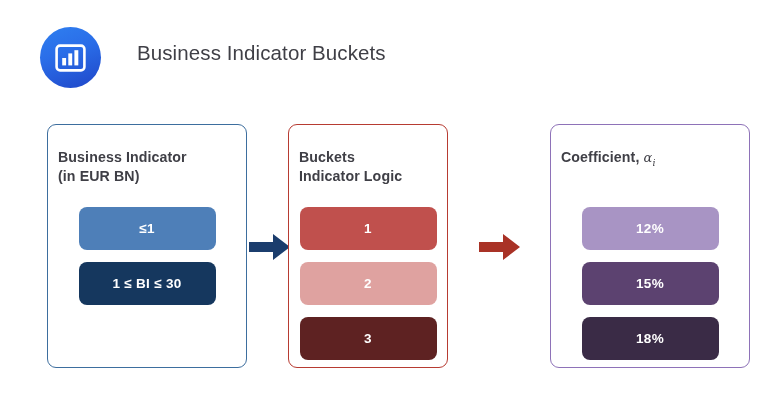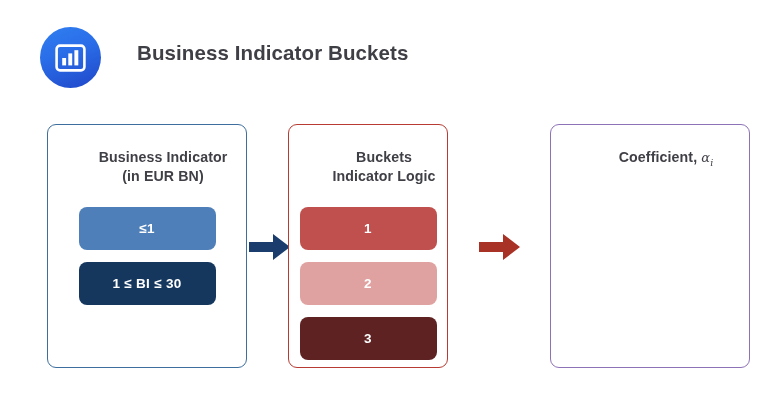--- a/index.html
+++ b/index.html
@@ -35,21 +35,21 @@
     display: flex;
     align-items: center;
     justify-content: center;
   }
   #logo-badge svg { display: block; }
   #page-title {
     position: absolute;
     left: 137px;
     top: 41px;
     font-size: 20.5px;
-    font-weight: bold;
+    font-weight: normal;
     color: #3f3f46;
     letter-spacing: 0.1px;
     white-space: nowrap;
   }
 
   
   #flow {
     position: absolute;
     left: 0;
     top: 124px;
@@ -66,24 +66,24 @@
     border: 1.6px solid #cccccc;
     border-radius: 9px;
     background: #ffffff;
   }
   #panel-bi       { left: 47px;  border-color: #3d6e9e; }
   #panel-buckets  { left: 288px; border-color: #b73b32; width: 160px; }
   #panel-coeff    { left: 522px; border-color: #8e72b8; margin-left: 28px; }
 
   .panel-title {
     position: absolute;
-    left: 16px;
+    left: 10px;
     top: 23px;
     width: 100%;
-    text-align: center;
+    text-align: left;
     font-size: 14.2px;
     font-weight: bold;
     color: #3f3f46;
     line-height: 19px;
     letter-spacing: 0.1px;
   }
   .panel-title .alpha {
     font-family: "DejaVu Serif", serif;
     font-style: italic;
     font-weight: normal;
@@ -186,15 +186,20 @@
   <div class="arrow" id="arrow-2">
     <svg width="42" height="30" viewBox="0 0 42 30" aria-hidden="true">
       <path d="M0 10 H24 V2 L41 15 L24 28 V20 H0 Z" fill="#a93226"></path>
     </svg>
   </div>
 
   <div class="panel" id="panel-coeff">
     <div class="panel-title">
       <span>Coefficient, </span><span class="alpha">α</span><span class="sub">i</span>
     </div>
+    <div class="bar-stack">
+      <div class="bar" style="background:#a894c4">12%</div>
+      <div class="bar" style="background:#5c4270">15%</div>
+      <div class="bar" style="background:#3a2b46">18%</div>
+    </div>
   </div>
 
 </div>
 
 </body></html>

